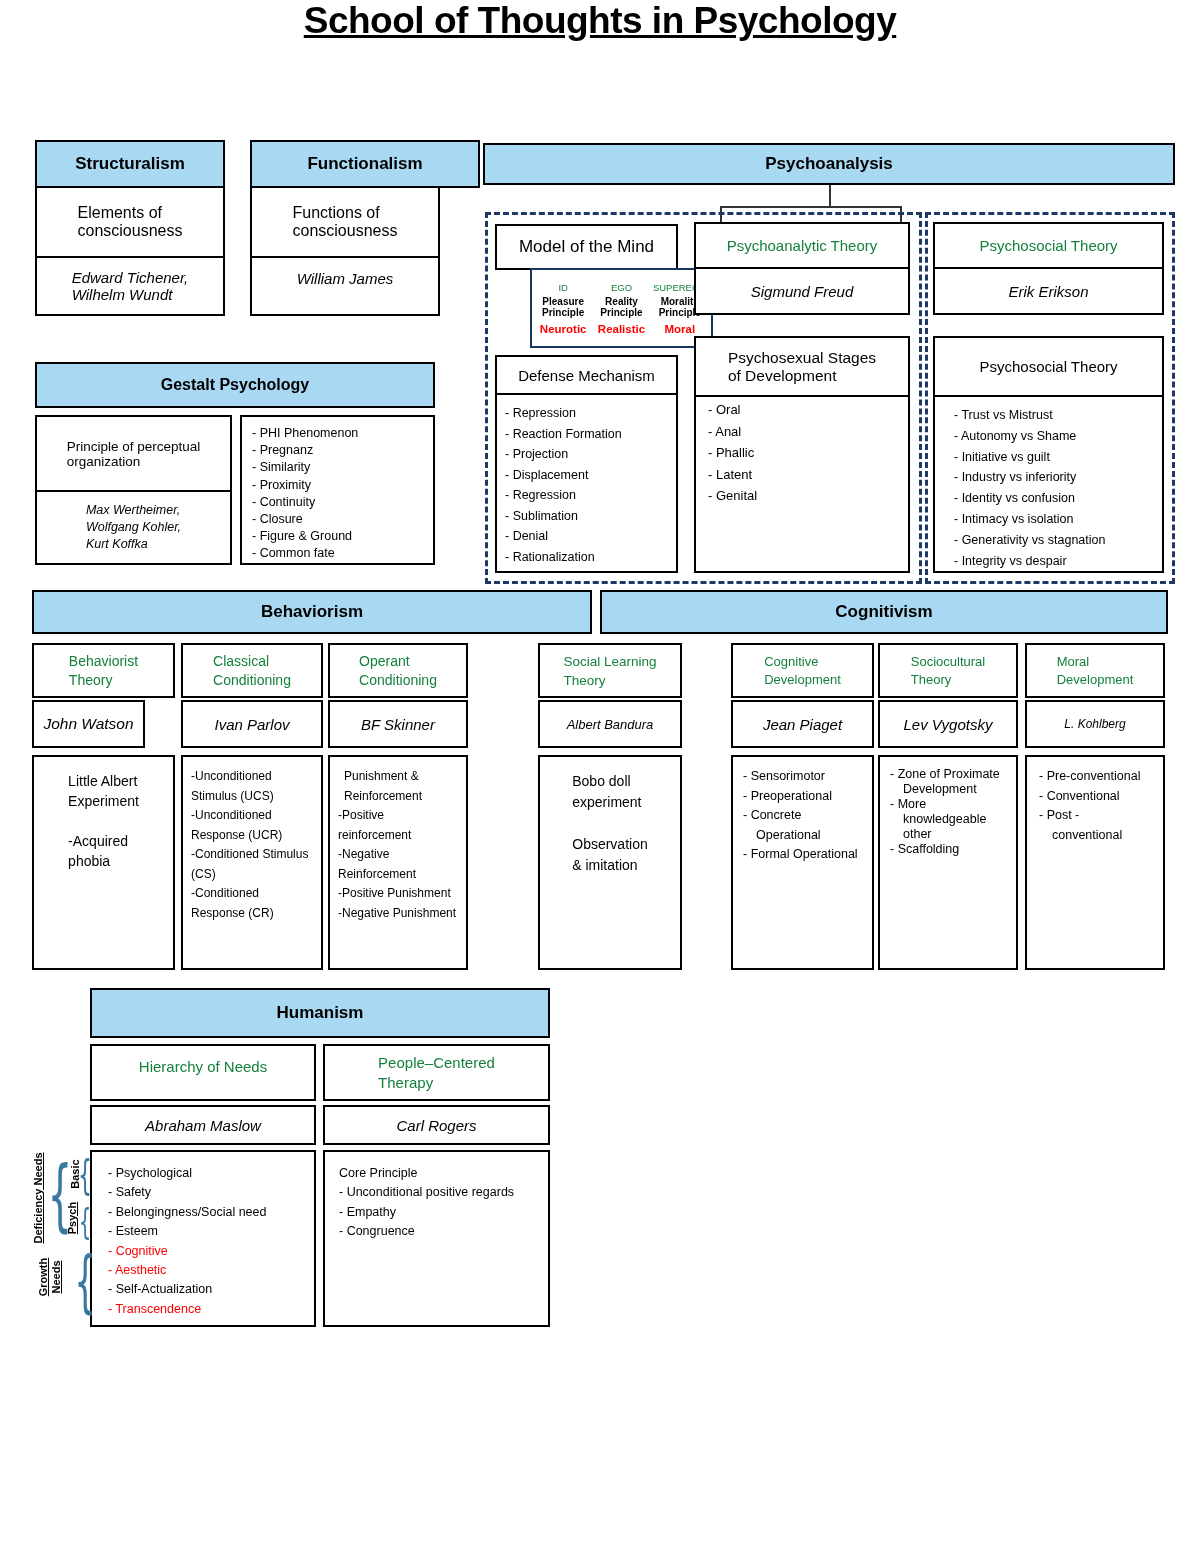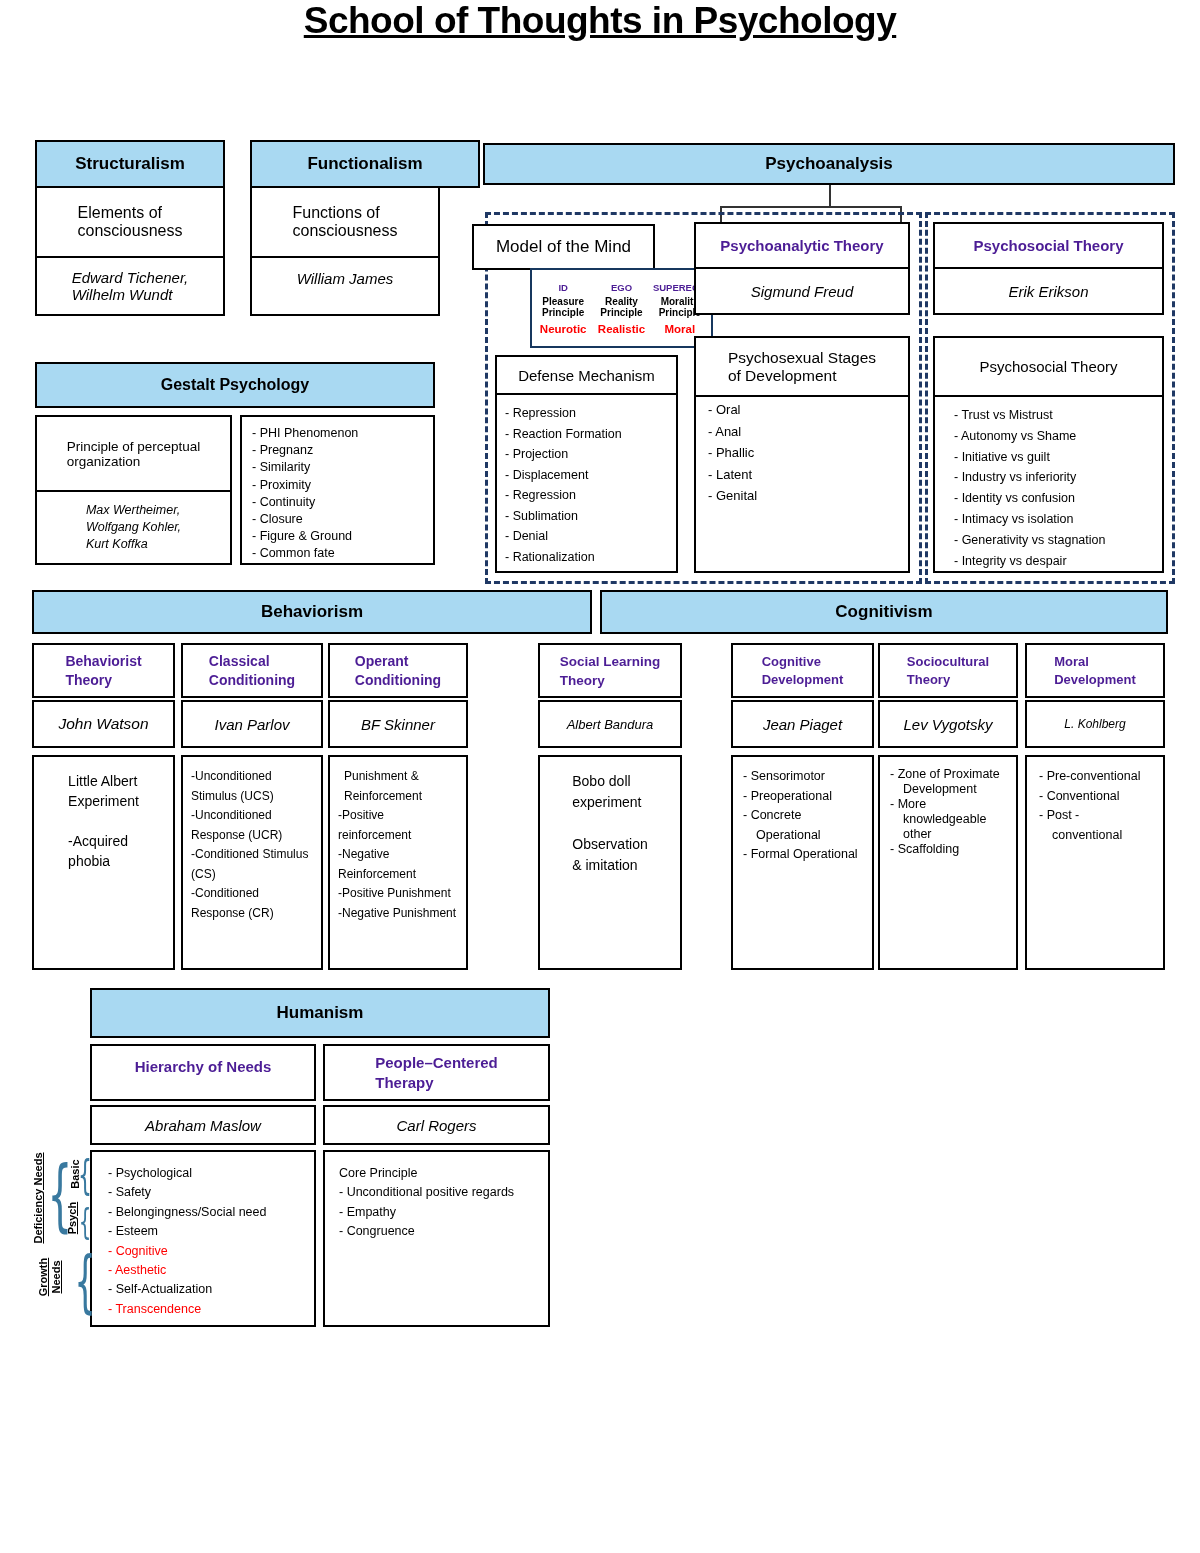--- a/index.html
+++ b/index.html
@@ -1,21 +1,21 @@
 <!DOCTYPE html>
 <html><head>
 <meta charset="utf-8">
 <style>
   html,body{margin:0;padding:0;background:#fff;}
   body{width:1200px;height:1553px;position:relative;font-family:"Liberation Sans",sans-serif;color:#000;}
   .abs{position:absolute;box-sizing:border-box;}
   .hdr{background:#A9D9F2;border:2px solid #000;font-weight:bold;display:flex;align-items:center;justify-content:center;text-align:center;}
   .box{background:#fff;border:2px solid #000;display:flex;align-items:center;justify-content:center;}
   .list{background:#fff;border:2px solid #000;text-align:left;}
-  .blue{color:#4c1d95;font-weight:bold;}
+  .blue{color:#15803d;font-weight:normal;}
   .italic{font-style:italic;}
   .pre{white-space:pre-line;}
   .red{color:#FF0000;}
   .dash{border:3px dashed #1F3864;background:transparent;}
   .line{background:#333;}
   .li{white-space:normal;}
   .hang .li{padding-left:13px;text-indent:-13px;}
   .hang26 .li{padding-left:26px;text-indent:-13px;}
   .vlabel{display:flex;align-items:center;justify-content:center;transform:rotate(-90deg);white-space:pre-line;font-weight:bold;font-size:11px;line-height:13px;text-decoration:underline;text-align:center;}
   .noline{text-decoration:none;}
@@ -43,21 +43,21 @@
 
 <div class="abs hdr" style="left:483px;top:143px;width:692px;height:42px;font-size:17px;">Psychoanalysis</div>
 <div class="abs line" style="left:829px;top:185px;width:2px;height:23px;"></div>
 <div class="abs line" style="left:720px;top:206px;width:182px;height:2px;"></div>
 <div class="abs line" style="left:720px;top:206px;width:2px;height:17px;"></div>
 <div class="abs line" style="left:900px;top:206px;width:2px;height:17px;"></div>
 
 <div class="abs dash" style="left:485px;top:212px;width:437px;height:372px;"></div>
 <div class="abs dash" style="left:925px;top:212px;width:250px;height:372px;"></div>
 
-<div class="abs box" style="left:472px;top:224px;width:183px;height:46px;font-size:17px;">Model of the Mind</div>
+<div class="abs box" style="left:495px;top:224px;width:183px;height:46px;font-size:17px;">Model of the Mind</div>
 <div class="abs mindgrid" style="left:495px;top:268px;width:183px;height:80px;border:2px solid #17375E;background:#fff;margin-left:35px;">
   <div class="blue" style="font-size:9.5px;">ID</div>
   <div class="blue" style="font-size:9.5px;">EGO</div>
   <div class="blue" style="font-size:9.5px;">SUPEREGO</div>
   <div class="pre" style="font-size:10px;font-weight:bold;">Pleasure
 Principle</div>
   <div class="pre" style="font-size:10px;font-weight:bold;">Reality
 Principle</div>
   <div class="pre" style="font-size:10px;font-weight:bold;">Morality
 Principle</div>
@@ -118,21 +118,21 @@
     <div class="li">- Continuity</div>
     <div class="li">- Closure</div>
     <div class="li">- Figure &amp; Ground</div>
     <div class="li">- Common fate</div>
   </div>
 
 <div class="abs hdr" style="left:32px;top:590px;width:560px;height:44px;font-size:17px;">Behaviorism</div>
 
 <div class="abs box blue pre" style="left:32px;top:643px;width:143px;height:55px;font-size:14px;line-height:19px;">Behaviorist
 Theory</div>
-<div class="abs box italic" style="left:32px;top:700px;width:143px;height:48px;font-size:15.5px;">John Watson</div>
+<div class="abs box italic" style="left:32px;top:700px;width:113px;height:48px;font-size:15.5px;">John Watson</div>
 <div class="abs box pre" style="left:32px;top:755px;width:143px;height:215px;font-size:14px;line-height:20px;align-items:flex-start;padding-top:14px;">Little Albert
 Experiment
 
 -Acquired
 phobia</div>
 
 <div class="abs box blue pre" style="left:181px;top:643px;width:142px;height:55px;font-size:14px;line-height:19px;">Classical
 Conditioning</div>
 <div class="abs box italic" style="left:181px;top:700px;width:142px;height:48px;font-size:15px;">Ivan Parlov</div>
 <div class="abs list" style="left:181px;top:755px;width:142px;height:215px;font-size:12px;line-height:19.5px;padding:10px 8px;">

